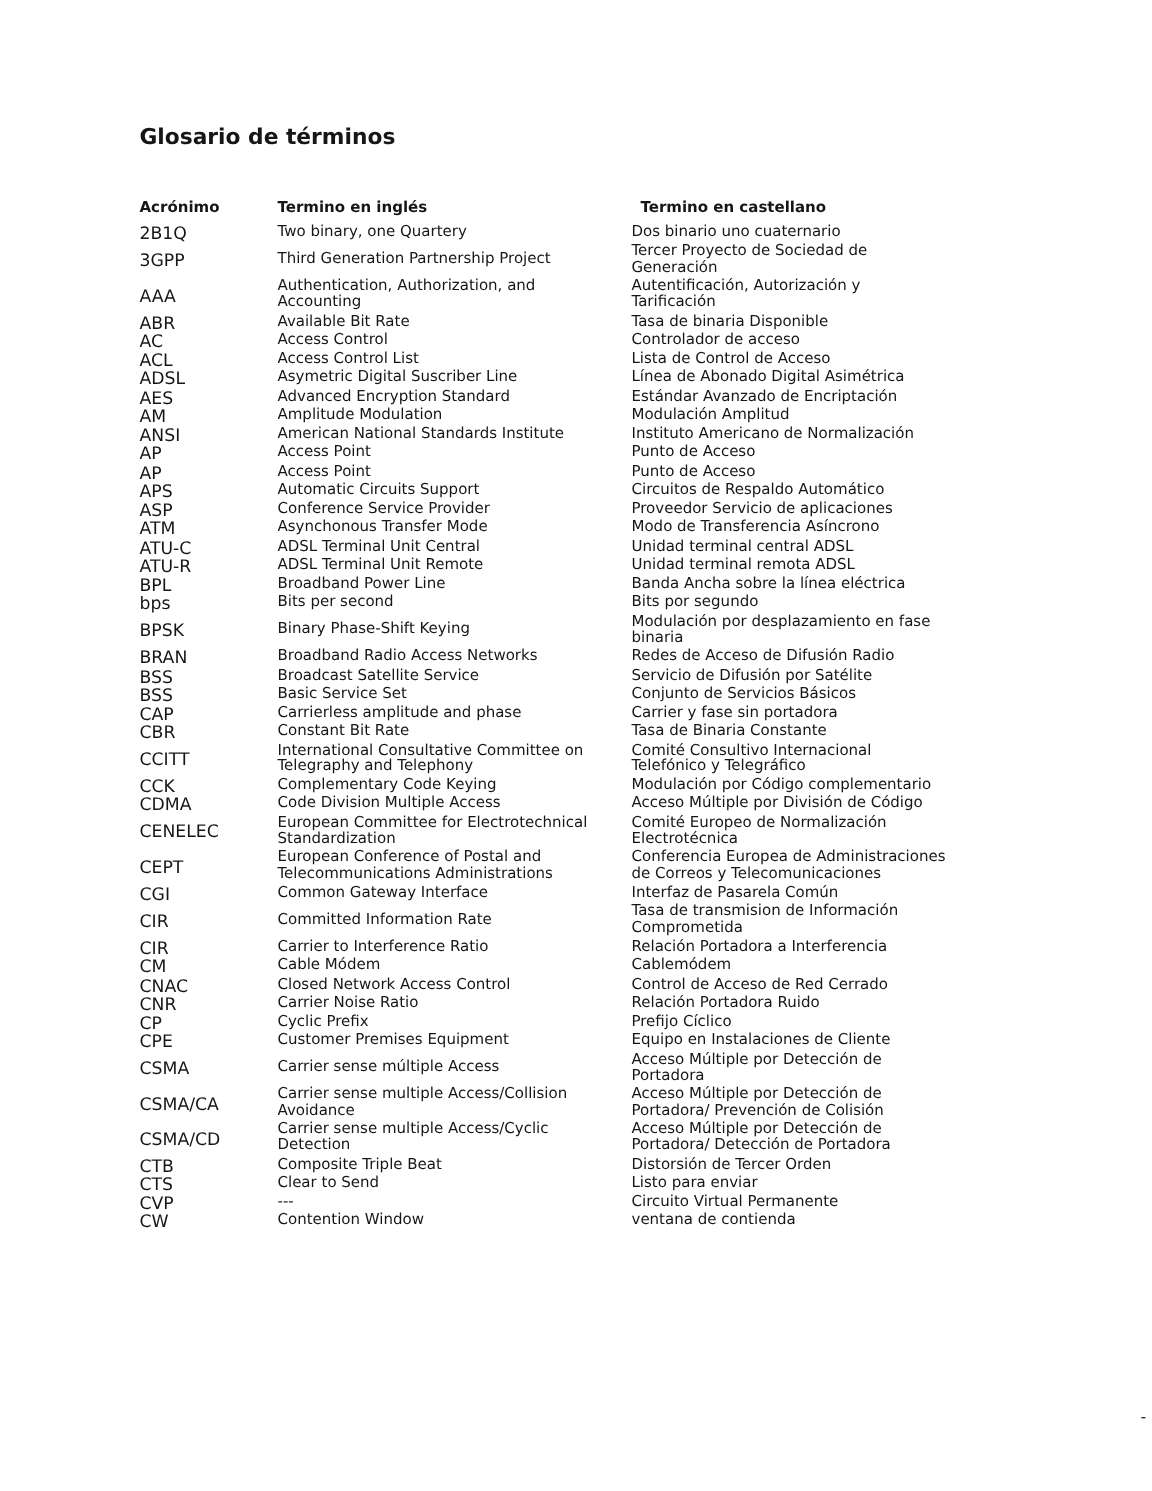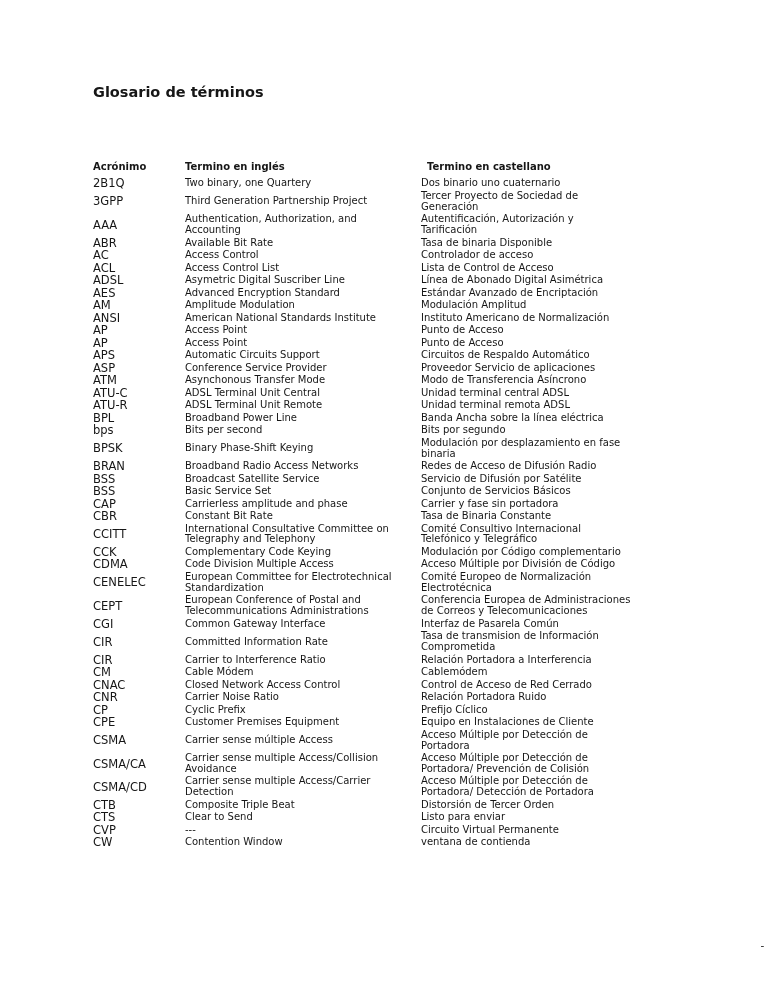--- a/index.html
+++ b/index.html
@@ -34,21 +34,21 @@
   }
   .header-row {
     align-items: baseline;
     margin-bottom: 4px;
   }
   .hdr {
     font-size: 13px;
     font-weight: bold;
     line-height: 15px;
   }
-  .hdr.spa { padding-left: 6px; margin-top: 28px; }
+  .hdr.spa { padding-left: 6px; }
   .cell {
     font-size: 10px;
     line-height: 10.9px;
     white-space: pre-line;
   }
   .cell.acr { font-size: 11.5px; }
   .pagenum {
     position: absolute;
     top: 939px; left: 0;
     width: 100%;
@@ -281,21 +281,21 @@
           </div>
           <div class="row">
             <div class="cell acr">CSMA/CA</div>
             <div class="cell eng">Carrier sense multiple Access/Collision
 Avoidance</div>
             <div class="cell spa">Acceso Múltiple por Detección de
 Portadora/ Prevención de Colisión</div>
           </div>
           <div class="row">
             <div class="cell acr">CSMA/CD</div>
-            <div class="cell eng">Carrier sense multiple Access/Carrier
+            <div class="cell eng">Carrier sense multiple Access/Cyclic
 Detection</div>
             <div class="cell spa">Acceso Múltiple por Detección de
 Portadora/ Detección de Portadora</div>
           </div>
           <div class="row">
             <div class="cell acr">CTB</div>
             <div class="cell eng">Composite Triple Beat</div>
             <div class="cell spa">Distorsión de Tercer Orden</div>
           </div>
           <div class="row">

